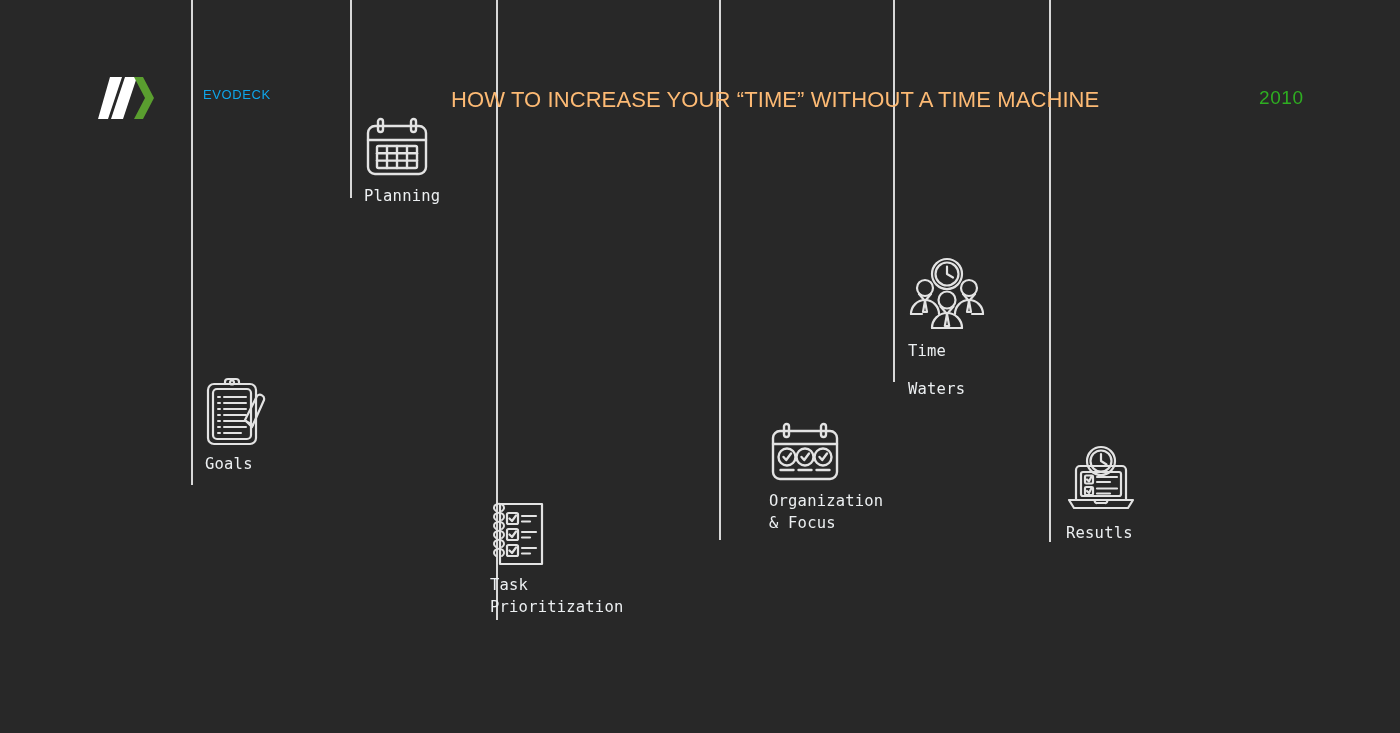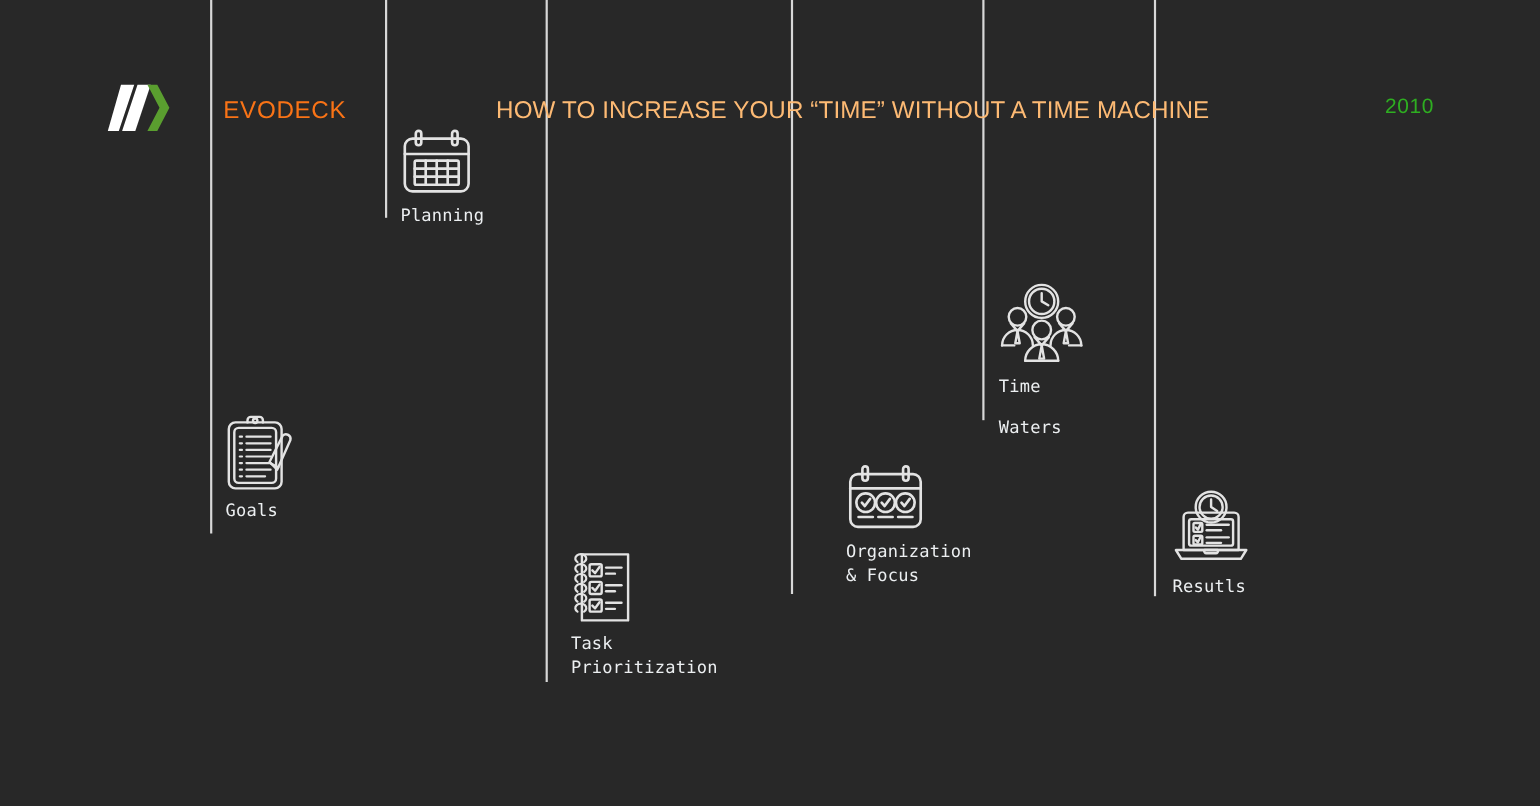--- a/index.html
+++ b/index.html
@@ -29,23 +29,23 @@
     position: absolute;
     left: 98px;
     top: 73px;
     width: 56px;
     height: 50px;
   }
   #brand {
     position: absolute;
     left: 203px;
     top: 87px;
-    font-size: 22px;
+    font-size: 13px;
     letter-spacing: 0.6px;
-    color: #f97316;
+    color: #0ea5e9;
     white-space: nowrap;
   }
   #deck-title {
     position: absolute;
     left: 451px;
     top: 87px;
     font-size: 22px;
     letter-spacing: 0.1px;
     color: #fdba74;
     white-space: nowrap;
@@ -73,21 +73,21 @@
     font-size: 15.5px;
     line-height: 22px;
     color: #eceff1;
     white-space: pre;
     letter-spacing: 0.2px;
   }
 
   
   #node-planning      { left: 364px; top: 117px; }
   #node-goals         { left: 205px; top: 377px; }
-  #node-task          { left: 519px; top: 500px; }
+  #node-task          { left: 490px; top: 500px; }
   #node-org           { left: 769px; top: 422px; }
   #node-waters        { left: 908px; top: 256px; }
   #node-results       { left: 1066px; top: 444px; }
 
   svg { display: block; overflow: visible; }
 </style>
 </head>
 <body>
 
 <div class="vrule" style="left:191px;  height:485px;"></div>

